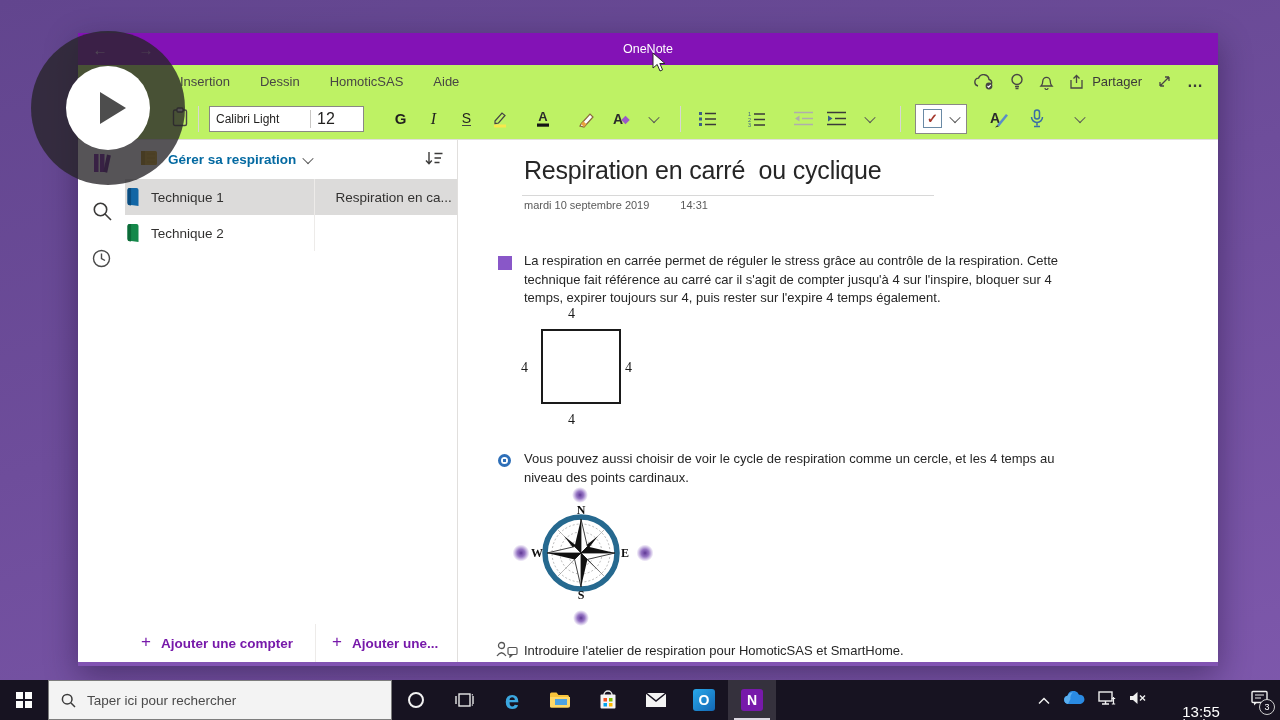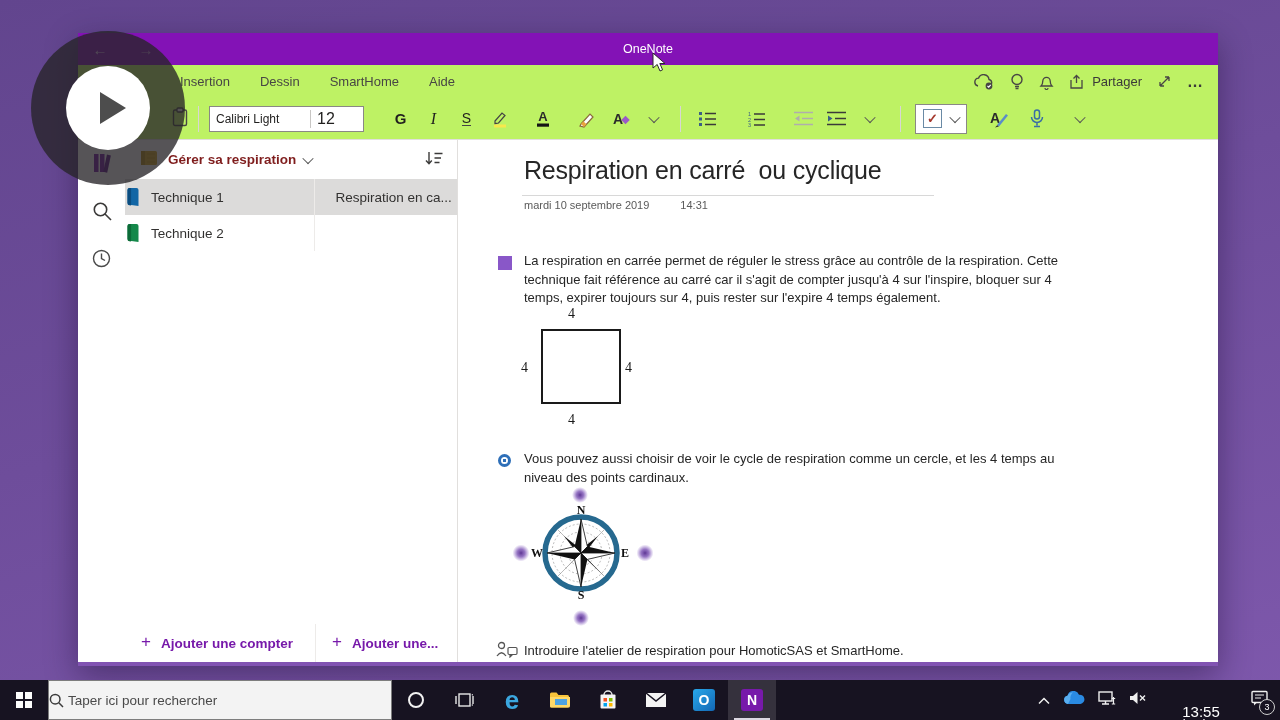--- a/index.html
+++ b/index.html
@@ -40,21 +40,21 @@
   .ital-i{font-family:"Liberation Serif",serif;font-style:italic;font-size:16px;}
   .und-s{font-size:14px;border-bottom:1.5px solid #444;line-height:14px;}
   .chev{width:7px;height:7px;border-right:1.6px solid #555;border-bottom:1.6px solid #555;transform:rotate(45deg) translate(-1px,-1px);display:inline-block;}
   .combo{display:flex;align-items:center;border:1px solid #8a8886;background:#fff;height:28px;padding:0 7px;gap:9px;margin:0 4px;}
   .todo-box{width:17px;height:17px;border:1.6px solid #6a8aa5;display:flex;align-items:center;justify-content:center;color:#a5392e;font-weight:bold;font-size:13px;}
   
   .main{display:flex;height:522px;}
   .rail{width:47px;display:flex;flex-direction:column;align-items:center;padding-top:13px;gap:24px;}
   .navpanel{width:332px;position:relative;border-right:1px solid #e1dfdd;}
   .nb-header{height:39px;display:flex;align-items:center;padding-left:15px;position:relative;}
-  .nb-name{font-size:13.5px;font-weight:bold;color:#7f1d1d;margin:0 8px 0 10px;}
+  .nb-name{font-size:13.5px;font-weight:bold;color:#0369a1;margin:0 8px 0 10px;}
   .sortbtn{position:absolute;right:14px;top:11px;}
   .cols{display:flex;}
   .col-sections{width:190px;}
   .col-pages{width:142px;border-left:1px solid #edebe9;}
   .srow{height:36px;display:flex;align-items:center;padding-left:2px;}
   .srow .slabel{font-size:13.5px;color:#323130;margin-left:11px;}
   .prow{height:36px;display:flex;align-items:center;padding-left:20px;font-size:13.5px;color:#323130;}
   .sel{background:#dcdbda;}
   .addrow{position:absolute;bottom:0;left:0;width:332px;height:38px;display:flex;}
   .addbtn{display:flex;align-items:center;color:#7719aa;font-size:13.5px;font-weight:600;}
@@ -79,21 +79,21 @@
   .playwrap{position:absolute;left:31px;top:31px;width:154px;height:154px;border-radius:50%;
     background:rgba(38,36,40,.78);display:flex;align-items:center;justify-content:center;z-index:50;}
   .playinner{width:84px;height:84px;border-radius:50%;background:#fff;display:flex;align-items:center;justify-content:center;}
   .playtri{width:0;height:0;border-top:16px solid transparent;border-bottom:16px solid transparent;border-left:26px solid #4d4d4d;margin-left:9px;}
   .cursor{position:absolute;left:652px;top:52px;z-index:60;}
   
   .taskbar{position:absolute;left:0;bottom:0;width:1280px;height:40px;background:#171321;display:flex;align-items:stretch;z-index:40;}
   .tk-start{width:48px;display:flex;align-items:center;justify-content:center;}
   .winlogo{display:grid;grid-template-columns:7px 7px;grid-template-rows:7px 7px;gap:1.5px;}
   .winlogo i{background:#fdfdfd;}
-  .tk-search{width:344px;background:#f3f3f3;border:1px solid #7d7d7d;box-sizing:border-box;display:flex;align-items:center;gap:4px;}
+  .tk-search{width:344px;background:#f3f3f3;border:1px solid #7d7d7d;box-sizing:border-box;display:flex;align-items:center;padding-left:12px;gap:11px;}
   .tk-search-txt{font-size:13.5px;color:#4a4a4a;}
   .tkbtn{width:48px;display:flex;align-items:center;justify-content:center;position:relative;}
   .tkbtn.active{background:rgba(255,255,255,.13);}
   .tkbtn.active::after{content:"";position:absolute;left:6px;right:6px;bottom:0;height:2px;background:#dcd8e2;}
   .edge-e{font-size:26px;font-weight:bold;color:#3ba7e0;line-height:26px;}
   .tile{width:22px;height:22px;display:flex;align-items:center;justify-content:center;color:#fff;font-weight:bold;}
   .tile.outlook{background:linear-gradient(135deg,#28a8ea,#1367b4);border-radius:3px;font-size:14px;}
   .tile.onenote{background:#7719aa;border-radius:3px;font-size:14px;}
   .tray{margin-left:auto;display:flex;align-items:center;gap:13px;padding-right:12px;color:#fff;}
   .clock{text-align:center;font-size:15px;line-height:13px;color:#fff;margin-left:4px;margin-top:36px;}
@@ -113,21 +113,21 @@
         <span class="tb-arrow">←</span>
         <span class="tb-arrow fwd">→</span>
       </div>
       <div class="tb-title">OneNote</div>
     </div>
 
     <div class="ribbon">
       <div class="tabs-row">
         <span class="rtab">Insertion</span>
         <span class="rtab">Dessin</span>
-        <span class="rtab">SmartHome</span>
+        <span class="rtab">HomoticSAS</span>
         <span class="rtab">Aide</span>
         <div class="rb-icons">
           <span>
             <svg width="22" height="16" viewBox="0 0 22 16">
                 <path d="M5 12 a4 4 0 0 1 .6-7.9 A5.4 5.4 0 0 1 16 5.5 a3.4 3.4 0 0 1 .5 6.5" fill="none" stroke="#484644" stroke-width="1.4"></path>
                 <circle cx="16" cy="12" r="3.4" fill="#484644"></circle>
                 <path d="M14.5 12 l1.2 1.2 2-2.4" stroke="#fff" stroke-width="1.1" fill="none"></path>
               </svg>
           </span>
           <span>

